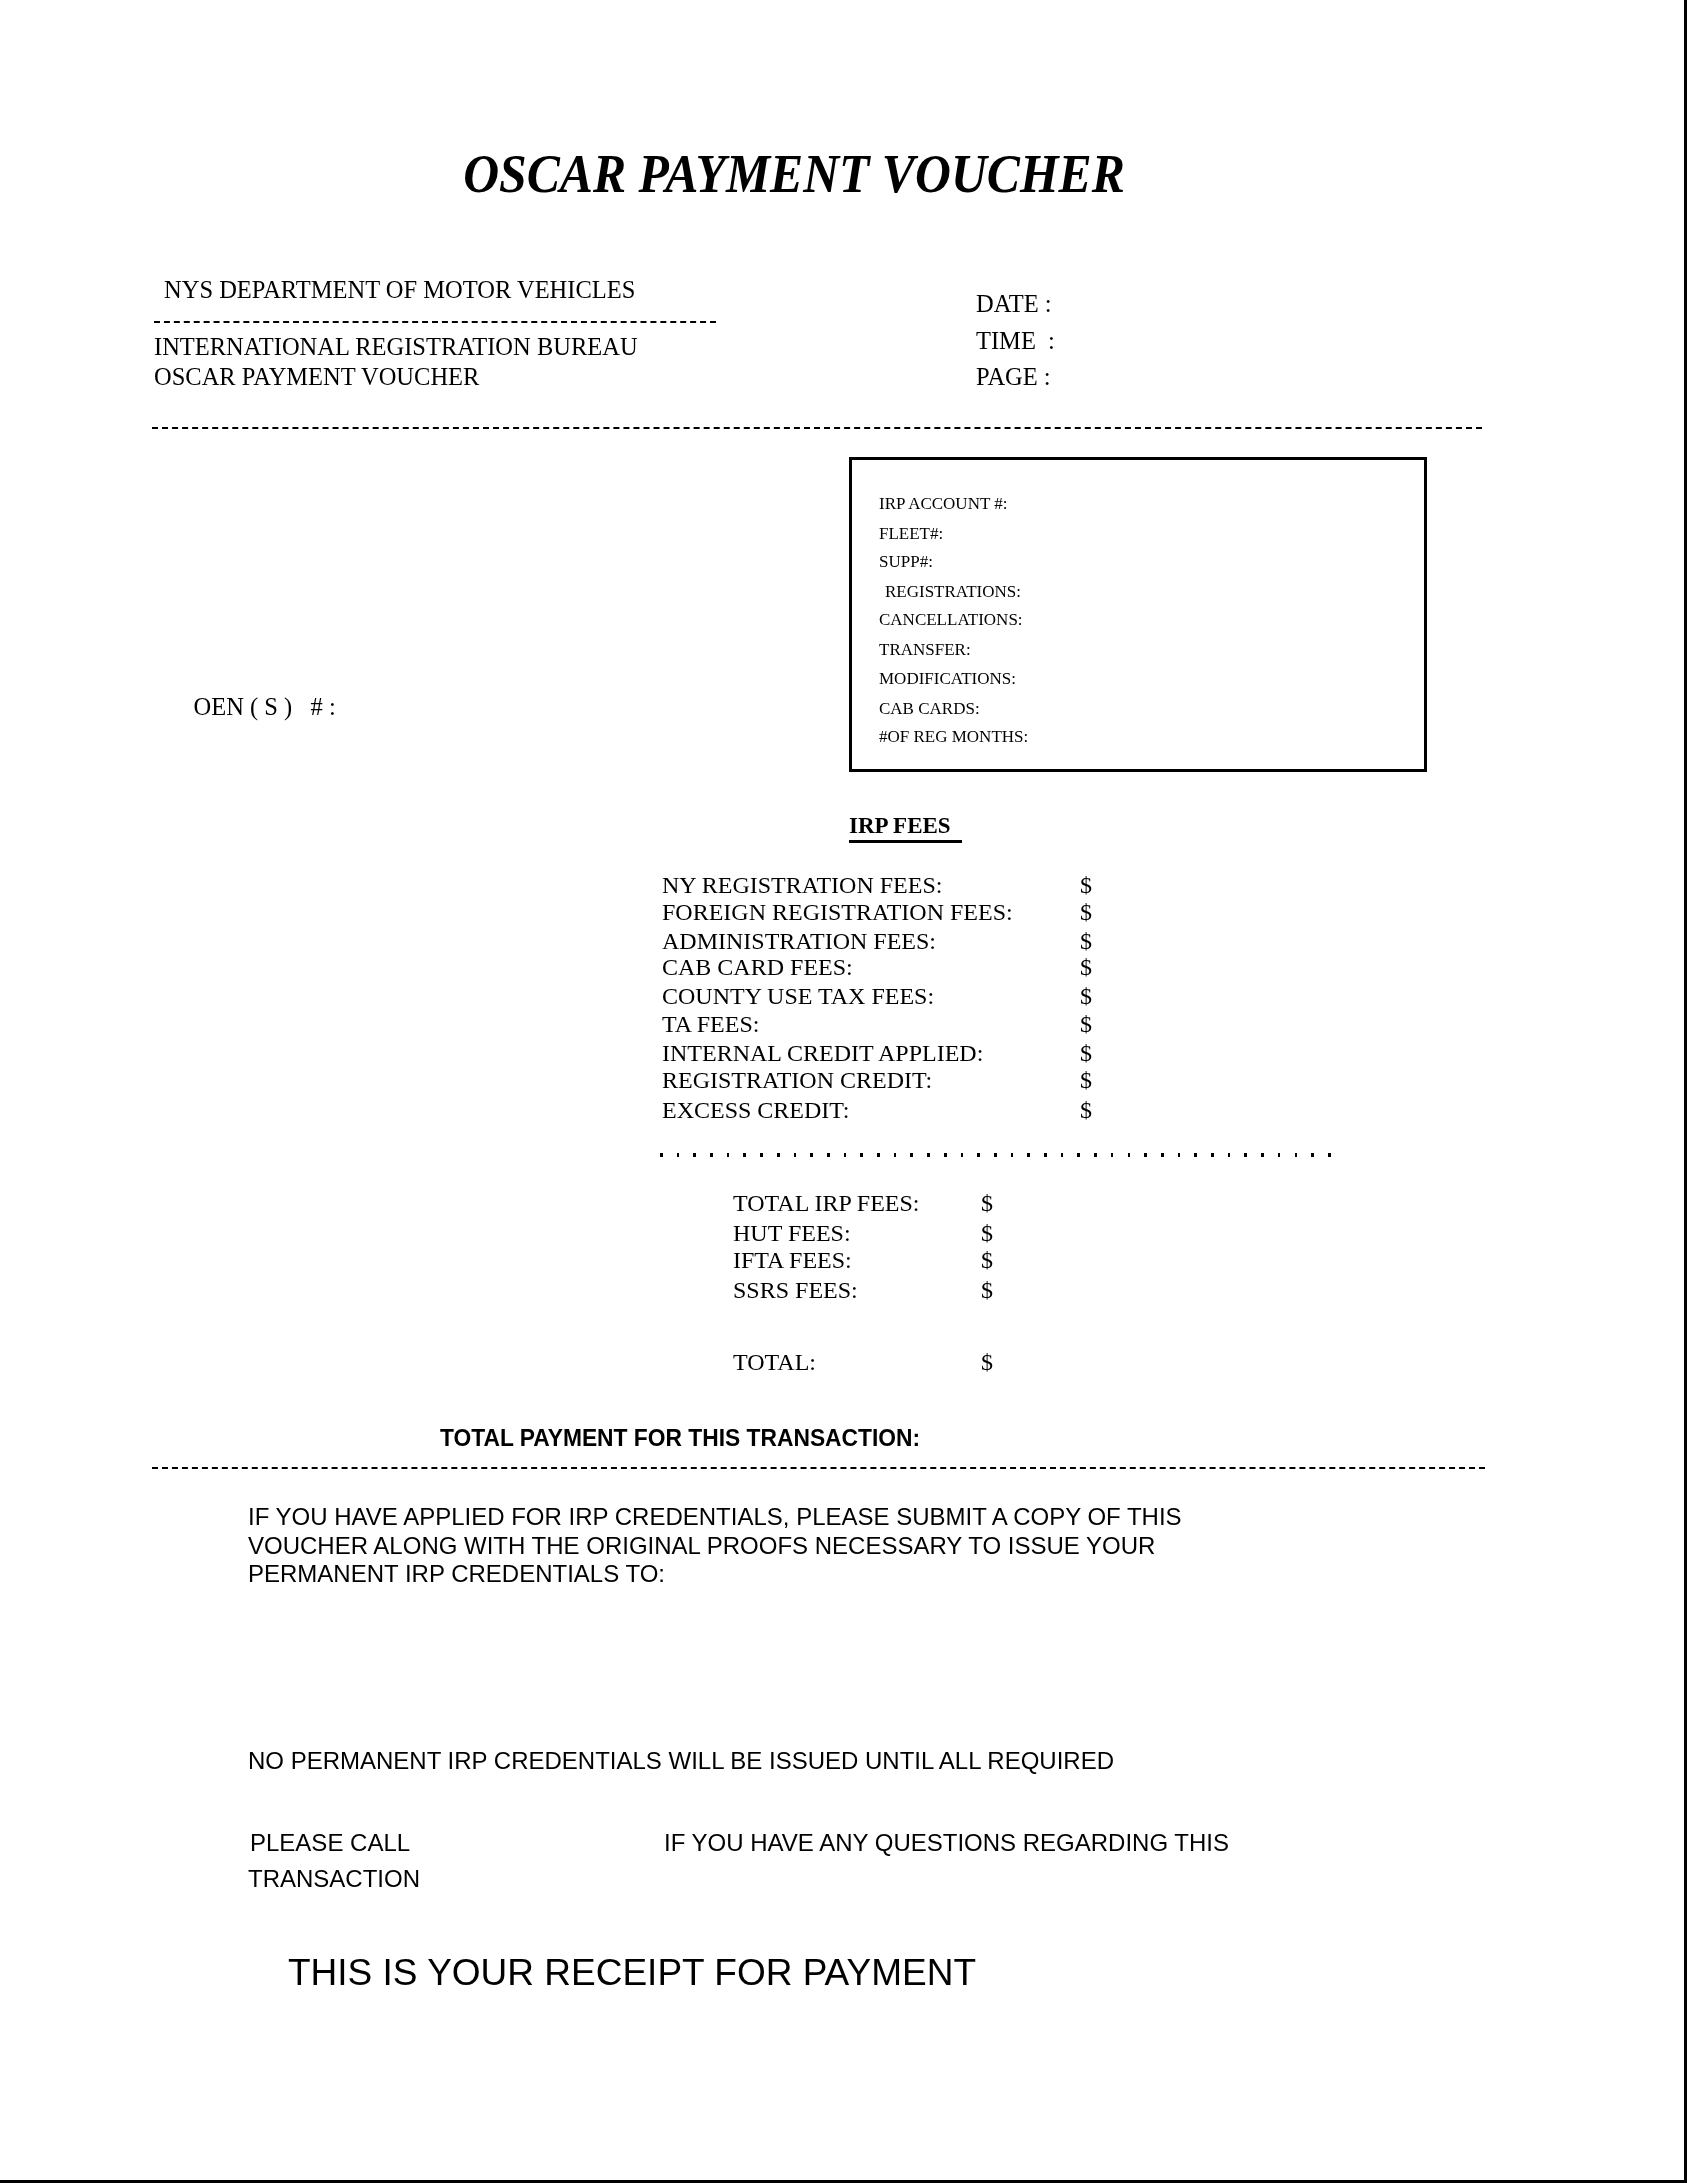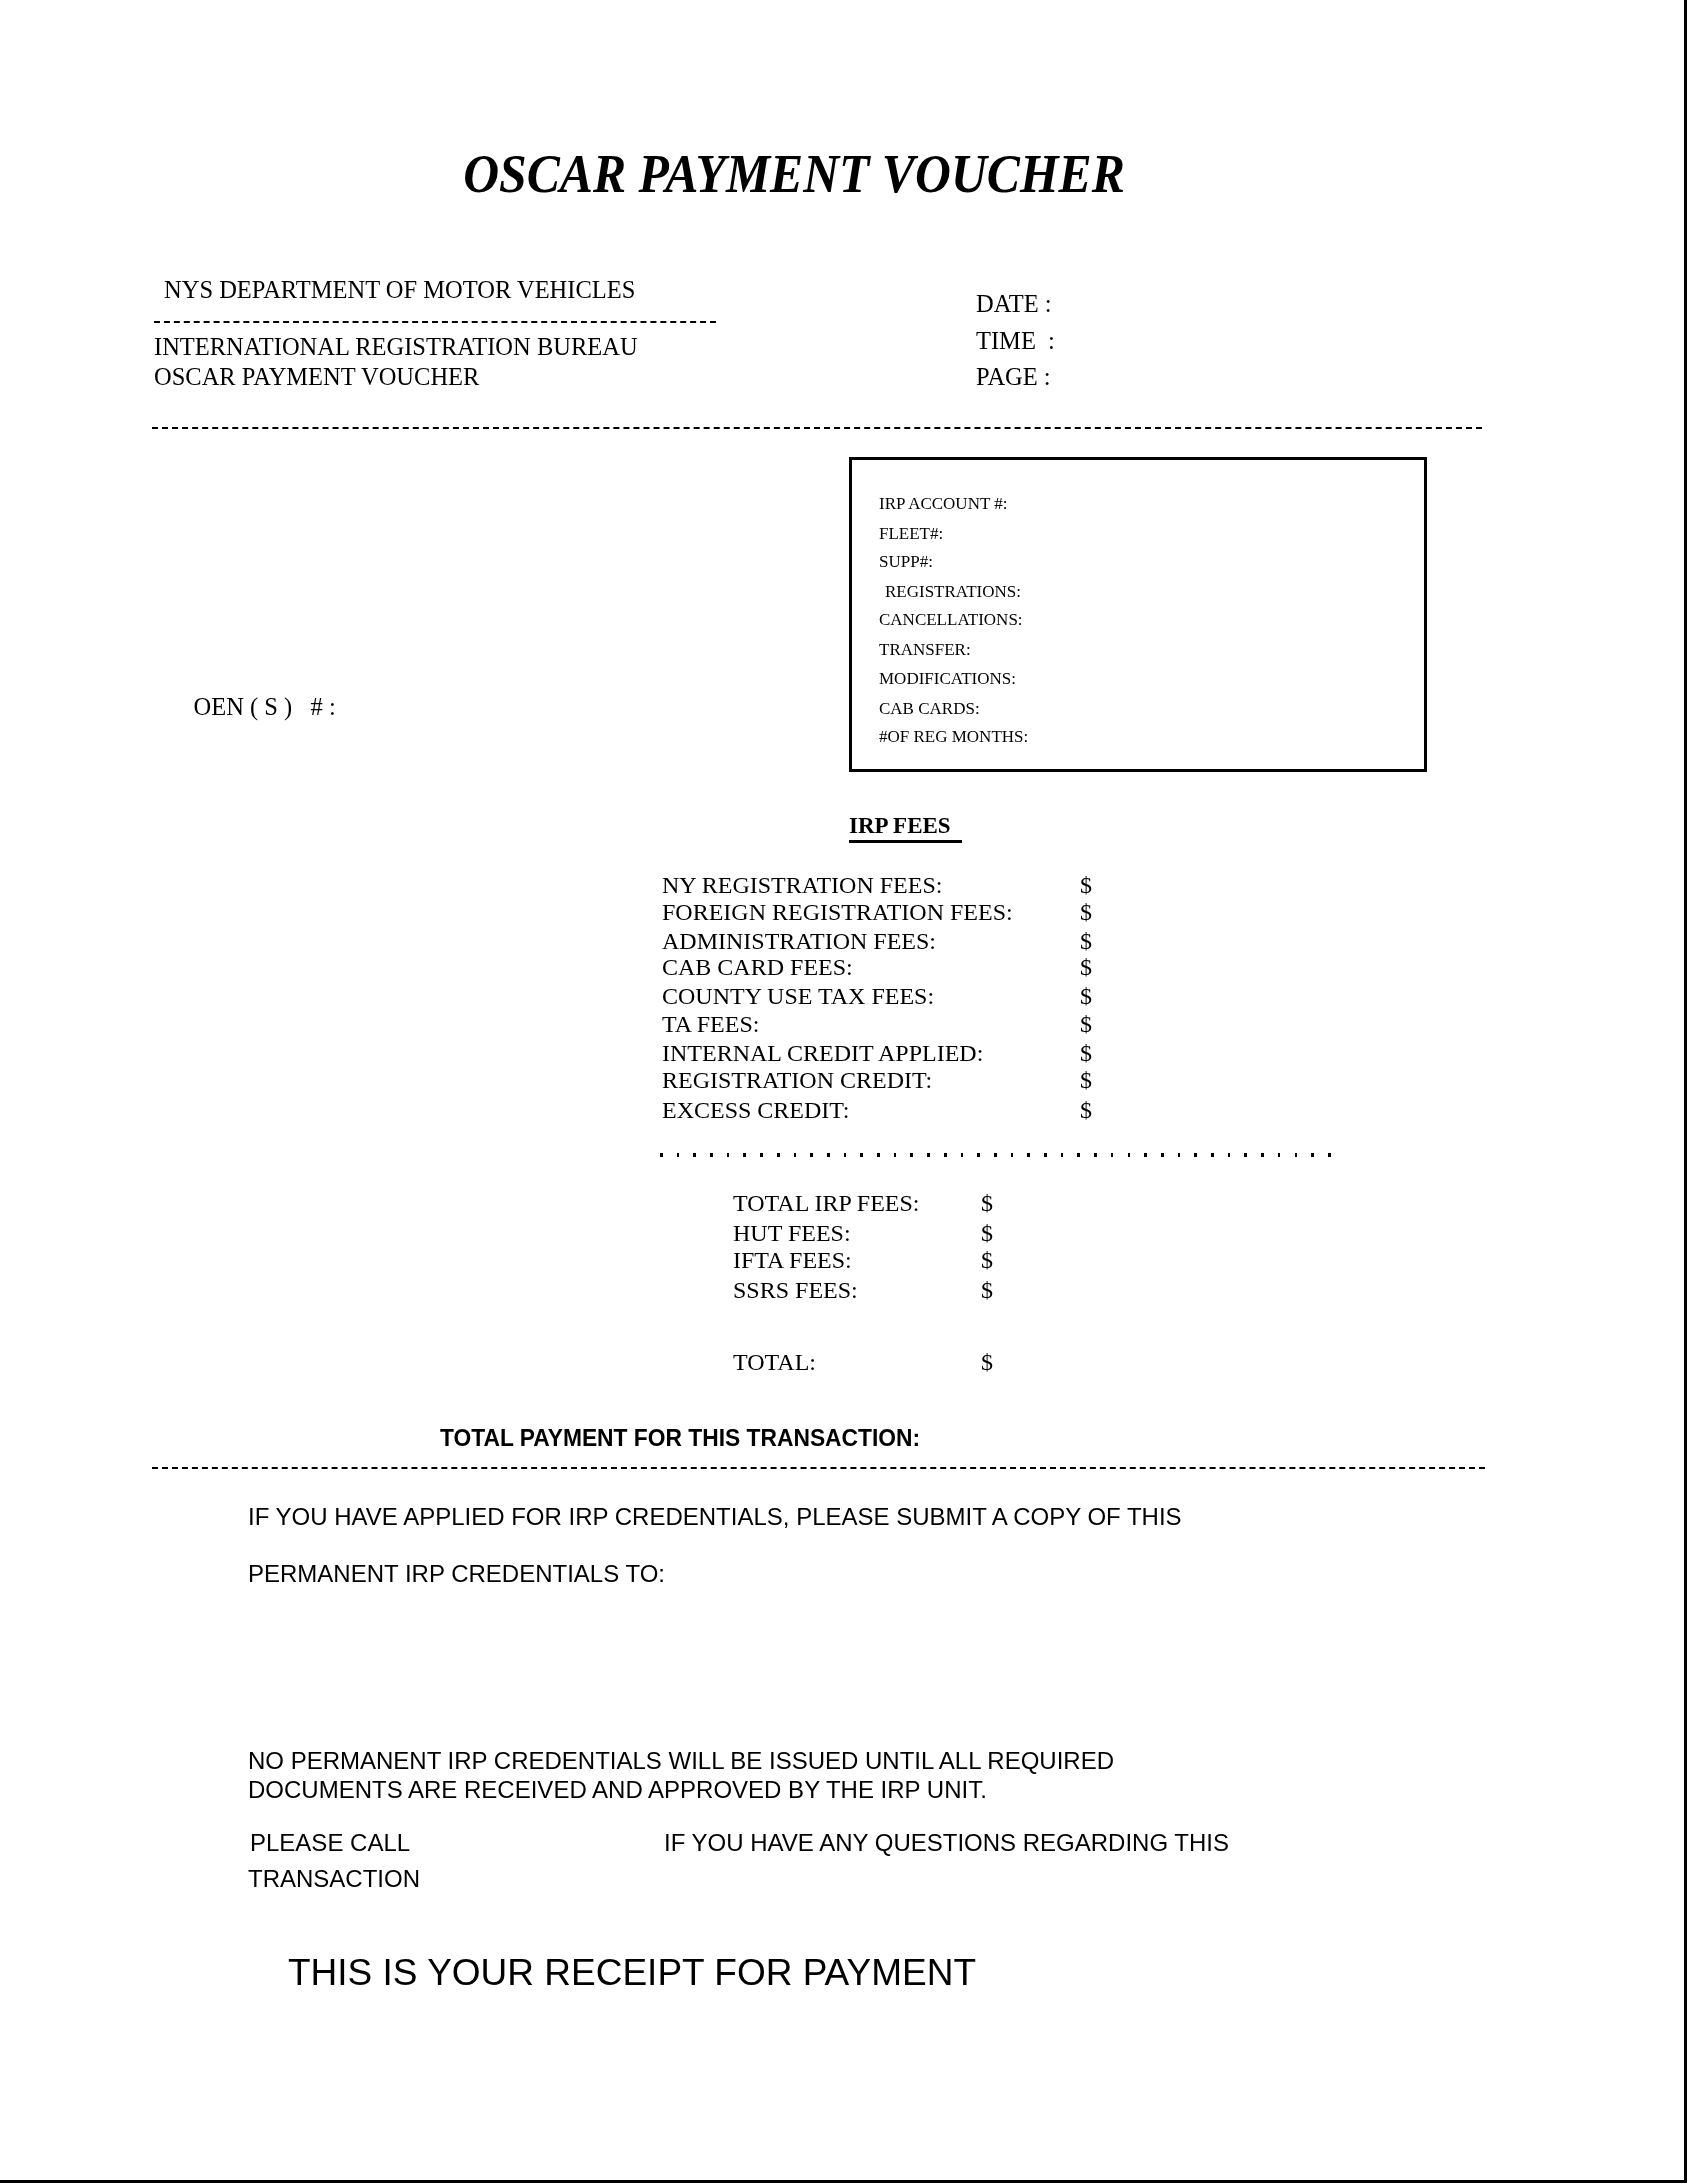--- a/index.html
+++ b/index.html
@@ -133,24 +133,24 @@
   <div class="abs serif tot-dollar" style="top:1350px;"><span>$</span><span></span></div>
 
   <div class="abs sans total-payment">
     <span>TOTAL PAYMENT FOR THIS TRANSACTION:</span>
     <span></span>
   </div>
 
   <div class="dash-line dash-long2"></div>
 
   <div class="abs sans note" style="top:1505px;">IF YOU HAVE APPLIED FOR IRP CREDENTIALS, PLEASE SUBMIT A COPY OF THIS</div>
+  <div class="abs sans note" style="top:1534px;">VOUCHER ALONG WITH THE ORIGINAL PROOFS NECESSARY TO ISSUE YOUR</div>
   <div class="abs sans note" style="top:1562px;">PERMANENT IRP CREDENTIALS TO:</div>
 
   <div class="abs sans note" style="top:1749px;">NO PERMANENT IRP CREDENTIALS WILL BE ISSUED UNTIL ALL REQUIRED</div>
-  <div class="abs sans note" style="top:1778px;">DOCUMENTS ARE RECEIVED AND APPROVED BY THE IRP UNIT.</div>
 
   <div class="abs sans note" style="top:1831px; left:250px;">PLEASE CALL</div>
   <div class="abs sans note" style="top:1831px; left:664px;">IF YOU HAVE ANY QUESTIONS REGARDING THIS</div>
   <div class="abs sans note" style="top:1867px;">TRANSACTION</div>
 
   <div class="abs sans receipt">THIS IS YOUR RECEIPT FOR PAYMENT</div>
 </div>
 
 
 </body></html>

